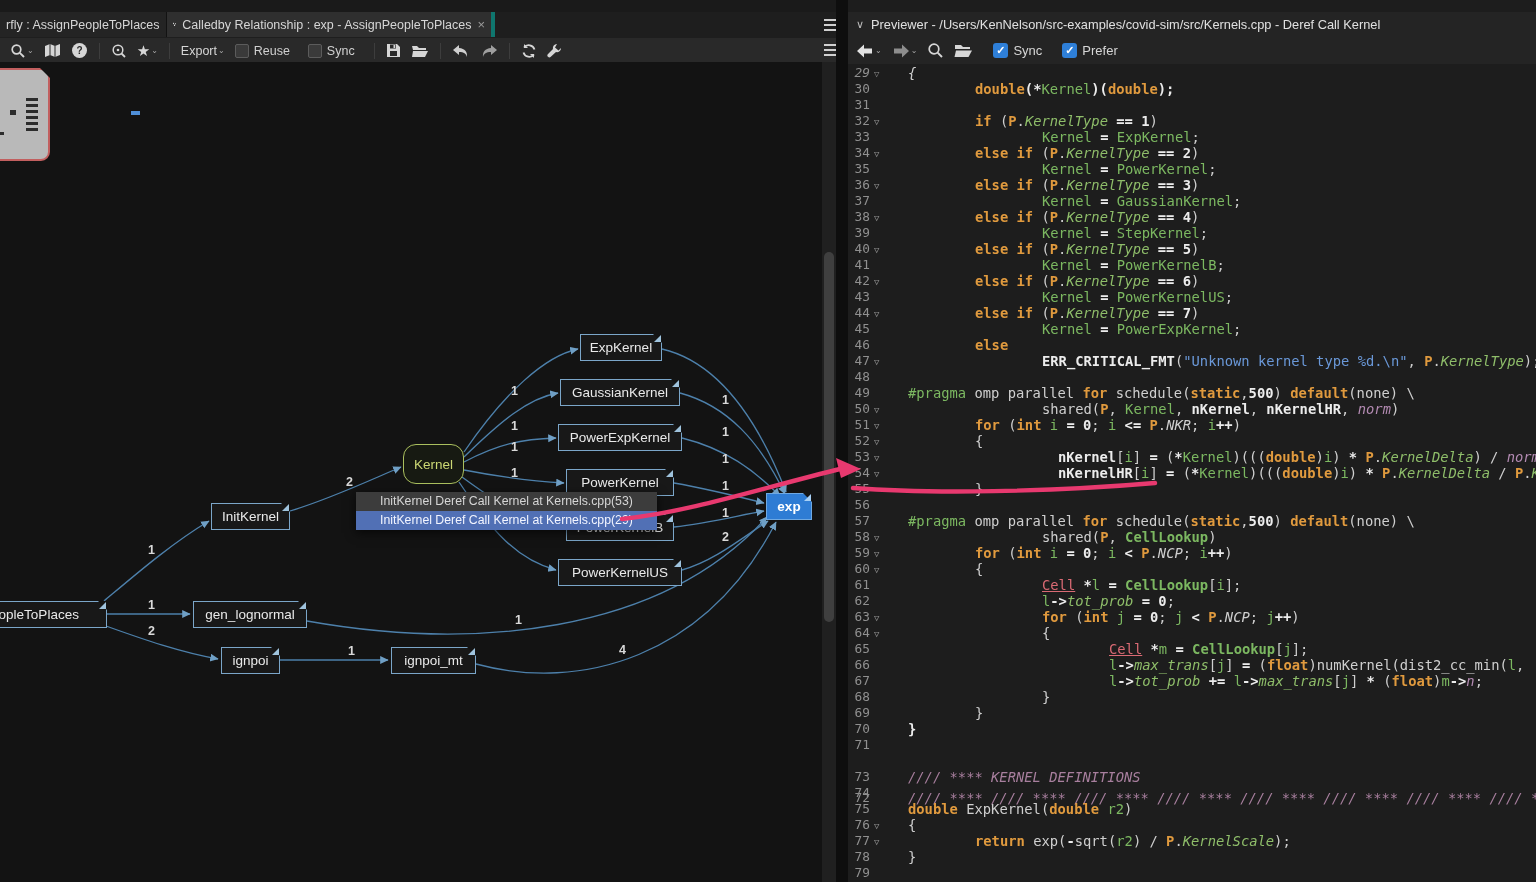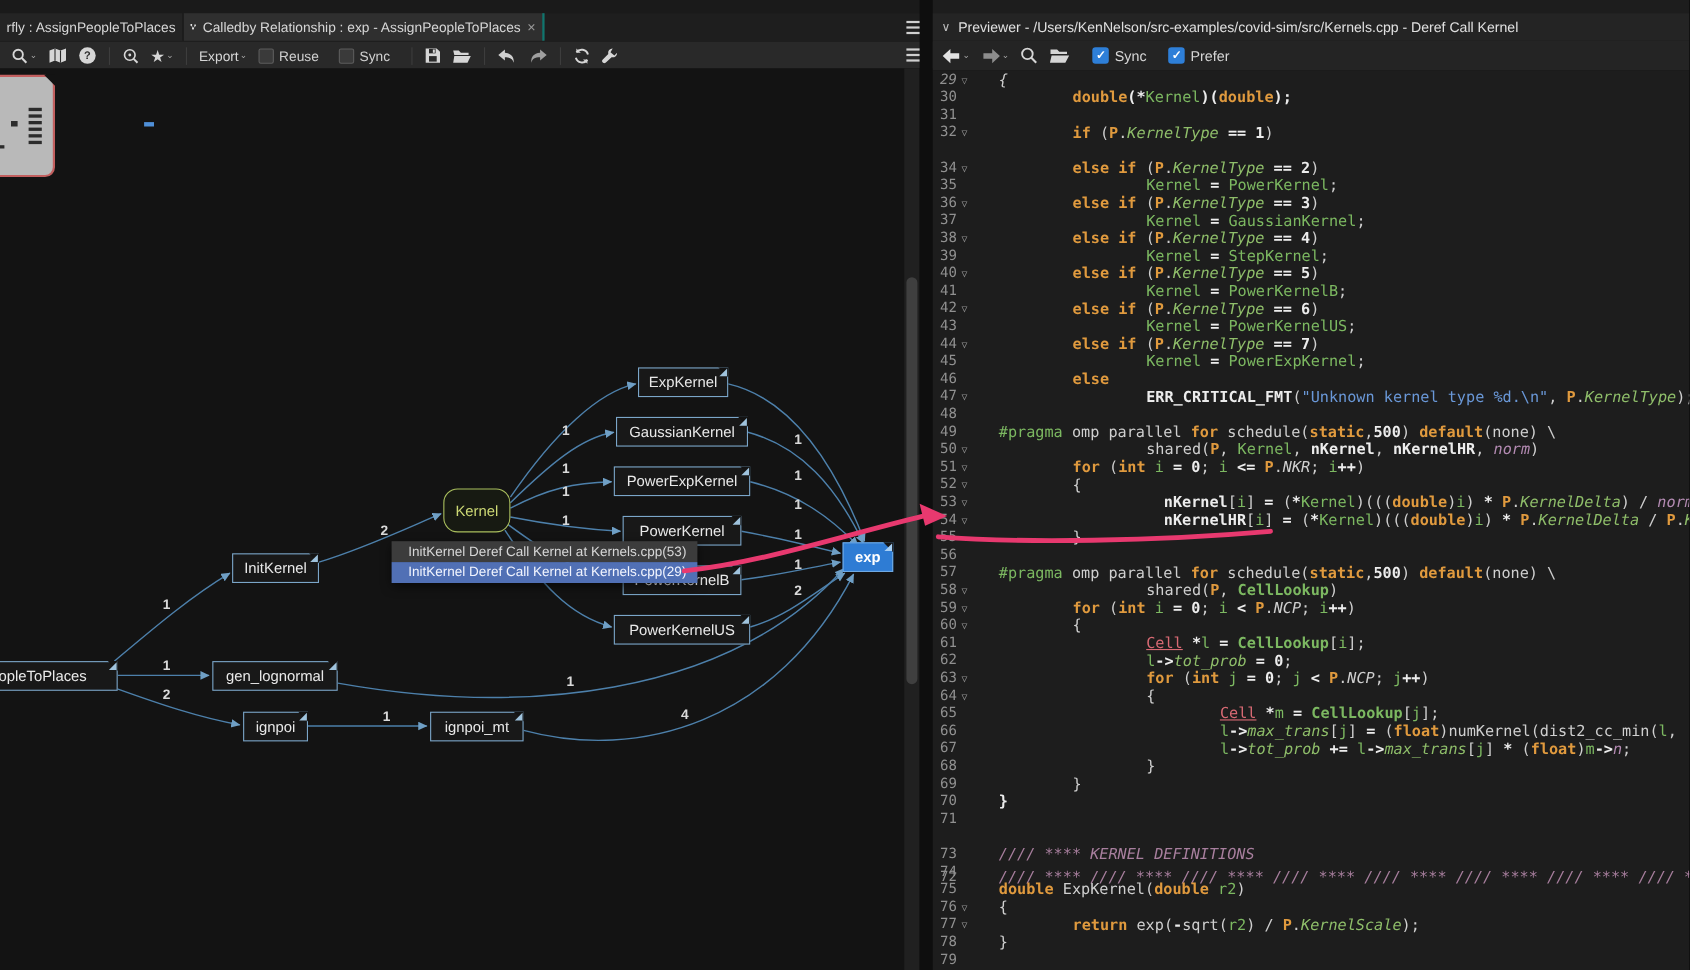--- a/index.html
+++ b/index.html
@@ -8,21 +8,21 @@
   
   .topstrip{position:absolute;left:0;top:0;width:1536px;height:12px;background:#1a1a1a;}
   .search-pill{position:absolute;right:2px;top:-7px;width:64px;height:17px;border:1px solid #8f8f8f;
        border-radius:9px;background:#2e2e2e;color:#cfcfcf;font-size:10.5px;text-align:center;line-height:17px;}
   
   .left{position:absolute;left:0;top:12px;width:848px;height:870px;}
   .tabbar{position:absolute;left:0;top:0;width:848px;height:26px;background:#1e1e1e;border-bottom:1px solid #141414;}
   .tab{position:absolute;top:0;height:25px;display:flex;align-items:center;gap:6px;
        font-size:12.5px;color:#d6d6d6;padding:0 6px;box-sizing:border-box;overflow:hidden;white-space:nowrap;}
   .tab1{left:0;width:167px;background:#242424;border-right:1px solid #121212;}
-  .tab2{left:167px;width:328px;background:#2f2f2f;border-right:2px solid #0f766e;}
+  .tab2{left:167px;width:328px;background:#2f2f2f;border-right:4px solid #0f766e;}
   .tabx{color:#9a9a9a;font-size:13px;margin-left:auto;cursor:default;}
   .toolbar{position:absolute;left:0;top:26px;width:848px;height:25px;background:#292929;
        border-bottom:1px solid #161616;display:flex;align-items:center;font-size:12.5px;}
   .ticon{display:inline-flex;align-items:center;justify-content:center;color:#d6d6d6;margin:0 5px;}
   .tsep{width:1px;height:16px;background:#3d3d3d;margin:0 6px;}
   .caret{font-size:8px;color:#a8a8a8;margin-left:1px;}
   .cb{width:12px;height:12px;background:#3a3a3a;border:1px solid #5c5c5c;border-radius:2px;margin-right:5px;}
   .cblabel{color:#d0d0d0;margin-right:8px;}
   .hamb{position:absolute;right:8px;width:16px;height:12px;display:flex;flex-direction:column;justify-content:space-between;}
   .hamb i{display:block;height:2px;background:#cfcfcf;}
@@ -36,21 +36,21 @@
   .gnode.blue::after{border-bottom-color:#a8d0f5;}
   .gnode.rounded{border-radius:13px;border:1.5px solid #aabf5e;color:#ccd874;background:#171a12;}
   .minimap{position:absolute;left:-14px;top:6px;width:60px;height:89px;background:#b9b9b9;
        border:2px solid #c25f5f;border-radius:9px;}
   .minimap::after{content:"";position:absolute;top:-2px;right:-2px;border-top:10px solid #131313;border-left:10px solid transparent;}
   .mm-mark{position:absolute;background:#2c2c2c;}
   .mm-blue{position:absolute;left:131px;top:49px;width:9px;height:4px;background:#4f8fd8;}
   .vscroll{position:absolute;left:822px;top:0;width:14px;height:820px;background:#202020;}
   .vthumb{position:absolute;left:2px;top:190px;width:10px;height:370px;background:#3f3f3f;border-radius:5px;}
   .tt{position:absolute;box-shadow:0 3px 10px rgba(0,0,0,.65);font-size:12.3px;z-index:30;}
-  .ttrow{height:19px;line-height:19px;padding:0 10px;white-space:nowrap;background:#3c3c3c;color:#d6d6d6;text-align:right;}
+  .ttrow{height:19px;line-height:19px;padding:0 24px;white-space:nowrap;background:#3c3c3c;color:#d6d6d6;}
   .ttrow.sel{background:#5170b5;color:#f2f5ff;}
   
   .divider{position:absolute;left:836px;top:0;width:12px;height:882px;background:#0e0e0e;}
   
   .right{position:absolute;left:848px;top:0;width:688px;height:882px;background:#1d1d1d;}
   .rtitle{position:absolute;left:0;top:12px;width:688px;height:25px;background:#242424;display:flex;
        align-items:center;font-size:12.8px;color:#e0e0e0;white-space:nowrap;overflow:hidden;}
   .rchev{color:#bdbdbd;font-size:11px;margin:0 7px 0 8px;}
   .rtools{position:absolute;left:0;top:37px;width:688px;height:27px;background:#242424;
        border-bottom:1px solid #141414;display:flex;align-items:center;font-size:13px;}
@@ -347,20 +347,21 @@
       <span class="ticon">
         <span class="bluecb" id="cb-prefer">✓</span>
         <span>Prefer</span>
         </span>
     </div>
     <div class="codearea" id="codearea">
         <div class="cl" style="top: 1px; font-style: italic;"><span class="ln">29</span><span class="fa">▽</span><span class="ct" style="left: 60px;"><span class="tk-t">{</span></span></div>
         <div class="cl" style="top: 17px;"><span class="ln">30</span><span class="ct" style="left: 127px;"><span class="tk-k">double</span><span class="tk-b">(*</span><span class="tk-f">Kernel</span><span class="tk-b">)(</span><span class="tk-k">double</span><span class="tk-b">);</span></span></div>
         <div class="cl" style="top: 33px;"><span class="ln">31</span></div>
         <div class="cl" style="top: 49px;"><span class="ln">32</span><span class="fa">▽</span><span class="ct" style="left: 127px;"><span class="tk-k">if</span><span class="tk-t"> (</span><span class="tk-k">P</span><span class="tk-t">.</span><span class="tk-m">KernelType</span><span class="tk-t"> </span><span class="tk-b">==</span><span class="tk-t"> </span><span class="tk-b">1</span><span class="tk-t">)</span></span></div>
+        <div class="cl" style="top: 65px;"><span class="ln">33</span><span class="ct" style="left: 194px;"><span class="tk-f">Kernel</span><span class="tk-t"> </span><span class="tk-b">=</span><span class="tk-t"> </span><span class="tk-f">ExpKernel</span><span class="tk-t">;</span></span></div>
         <div class="cl" style="top: 81px;"><span class="ln">34</span><span class="fa">▽</span><span class="ct" style="left: 127px;"><span class="tk-k">else</span><span class="tk-t"> </span><span class="tk-k">if</span><span class="tk-t"> (</span><span class="tk-k">P</span><span class="tk-t">.</span><span class="tk-m">KernelType</span><span class="tk-t"> </span><span class="tk-b">==</span><span class="tk-t"> </span><span class="tk-b">2</span><span class="tk-t">)</span></span></div>
         <div class="cl" style="top: 97px;"><span class="ln">35</span><span class="ct" style="left: 194px;"><span class="tk-f">Kernel</span><span class="tk-t"> </span><span class="tk-b">=</span><span class="tk-t"> </span><span class="tk-f">PowerKernel</span><span class="tk-t">;</span></span></div>
         <div class="cl" style="top: 113px;"><span class="ln">36</span><span class="fa">▽</span><span class="ct" style="left: 127px;"><span class="tk-k">else</span><span class="tk-t"> </span><span class="tk-k">if</span><span class="tk-t"> (</span><span class="tk-k">P</span><span class="tk-t">.</span><span class="tk-m">KernelType</span><span class="tk-t"> </span><span class="tk-b">==</span><span class="tk-t"> </span><span class="tk-b">3</span><span class="tk-t">)</span></span></div>
         <div class="cl" style="top: 129px;"><span class="ln">37</span><span class="ct" style="left: 194px;"><span class="tk-f">Kernel</span><span class="tk-t"> </span><span class="tk-b">=</span><span class="tk-t"> </span><span class="tk-f">GaussianKernel</span><span class="tk-t">;</span></span></div>
         <div class="cl" style="top: 145px;"><span class="ln">38</span><span class="fa">▽</span><span class="ct" style="left: 127px;"><span class="tk-k">else</span><span class="tk-t"> </span><span class="tk-k">if</span><span class="tk-t"> (</span><span class="tk-k">P</span><span class="tk-t">.</span><span class="tk-m">KernelType</span><span class="tk-t"> </span><span class="tk-b">==</span><span class="tk-t"> </span><span class="tk-b">4</span><span class="tk-t">)</span></span></div>
         <div class="cl" style="top: 161px;"><span class="ln">39</span><span class="ct" style="left: 194px;"><span class="tk-f">Kernel</span><span class="tk-t"> </span><span class="tk-b">=</span><span class="tk-t"> </span><span class="tk-f">StepKernel</span><span class="tk-t">;</span></span></div>
         <div class="cl" style="top: 177px;"><span class="ln">40</span><span class="fa">▽</span><span class="ct" style="left: 127px;"><span class="tk-k">else</span><span class="tk-t"> </span><span class="tk-k">if</span><span class="tk-t"> (</span><span class="tk-k">P</span><span class="tk-t">.</span><span class="tk-m">KernelType</span><span class="tk-t"> </span><span class="tk-b">==</span><span class="tk-t"> </span><span class="tk-b">5</span><span class="tk-t">)</span></span></div>
         <div class="cl" style="top: 193px;"><span class="ln">41</span><span class="ct" style="left: 194px;"><span class="tk-f">Kernel</span><span class="tk-t"> </span><span class="tk-b">=</span><span class="tk-t"> </span><span class="tk-f">PowerKernelB</span><span class="tk-t">;</span></span></div>
         <div class="cl" style="top: 209px;"><span class="ln">42</span><span class="fa">▽</span><span class="ct" style="left: 127px;"><span class="tk-k">else</span><span class="tk-t"> </span><span class="tk-k">if</span><span class="tk-t"> (</span><span class="tk-k">P</span><span class="tk-t">.</span><span class="tk-m">KernelType</span><span class="tk-t"> </span><span class="tk-b">==</span><span class="tk-t"> </span><span class="tk-b">6</span><span class="tk-t">)</span></span></div>
         <div class="cl" style="top: 225px;"><span class="ln">43</span><span class="ct" style="left: 194px;"><span class="tk-f">Kernel</span><span class="tk-t"> </span><span class="tk-b">=</span><span class="tk-t"> </span><span class="tk-f">PowerKernelUS</span><span class="tk-t">;</span></span></div>

